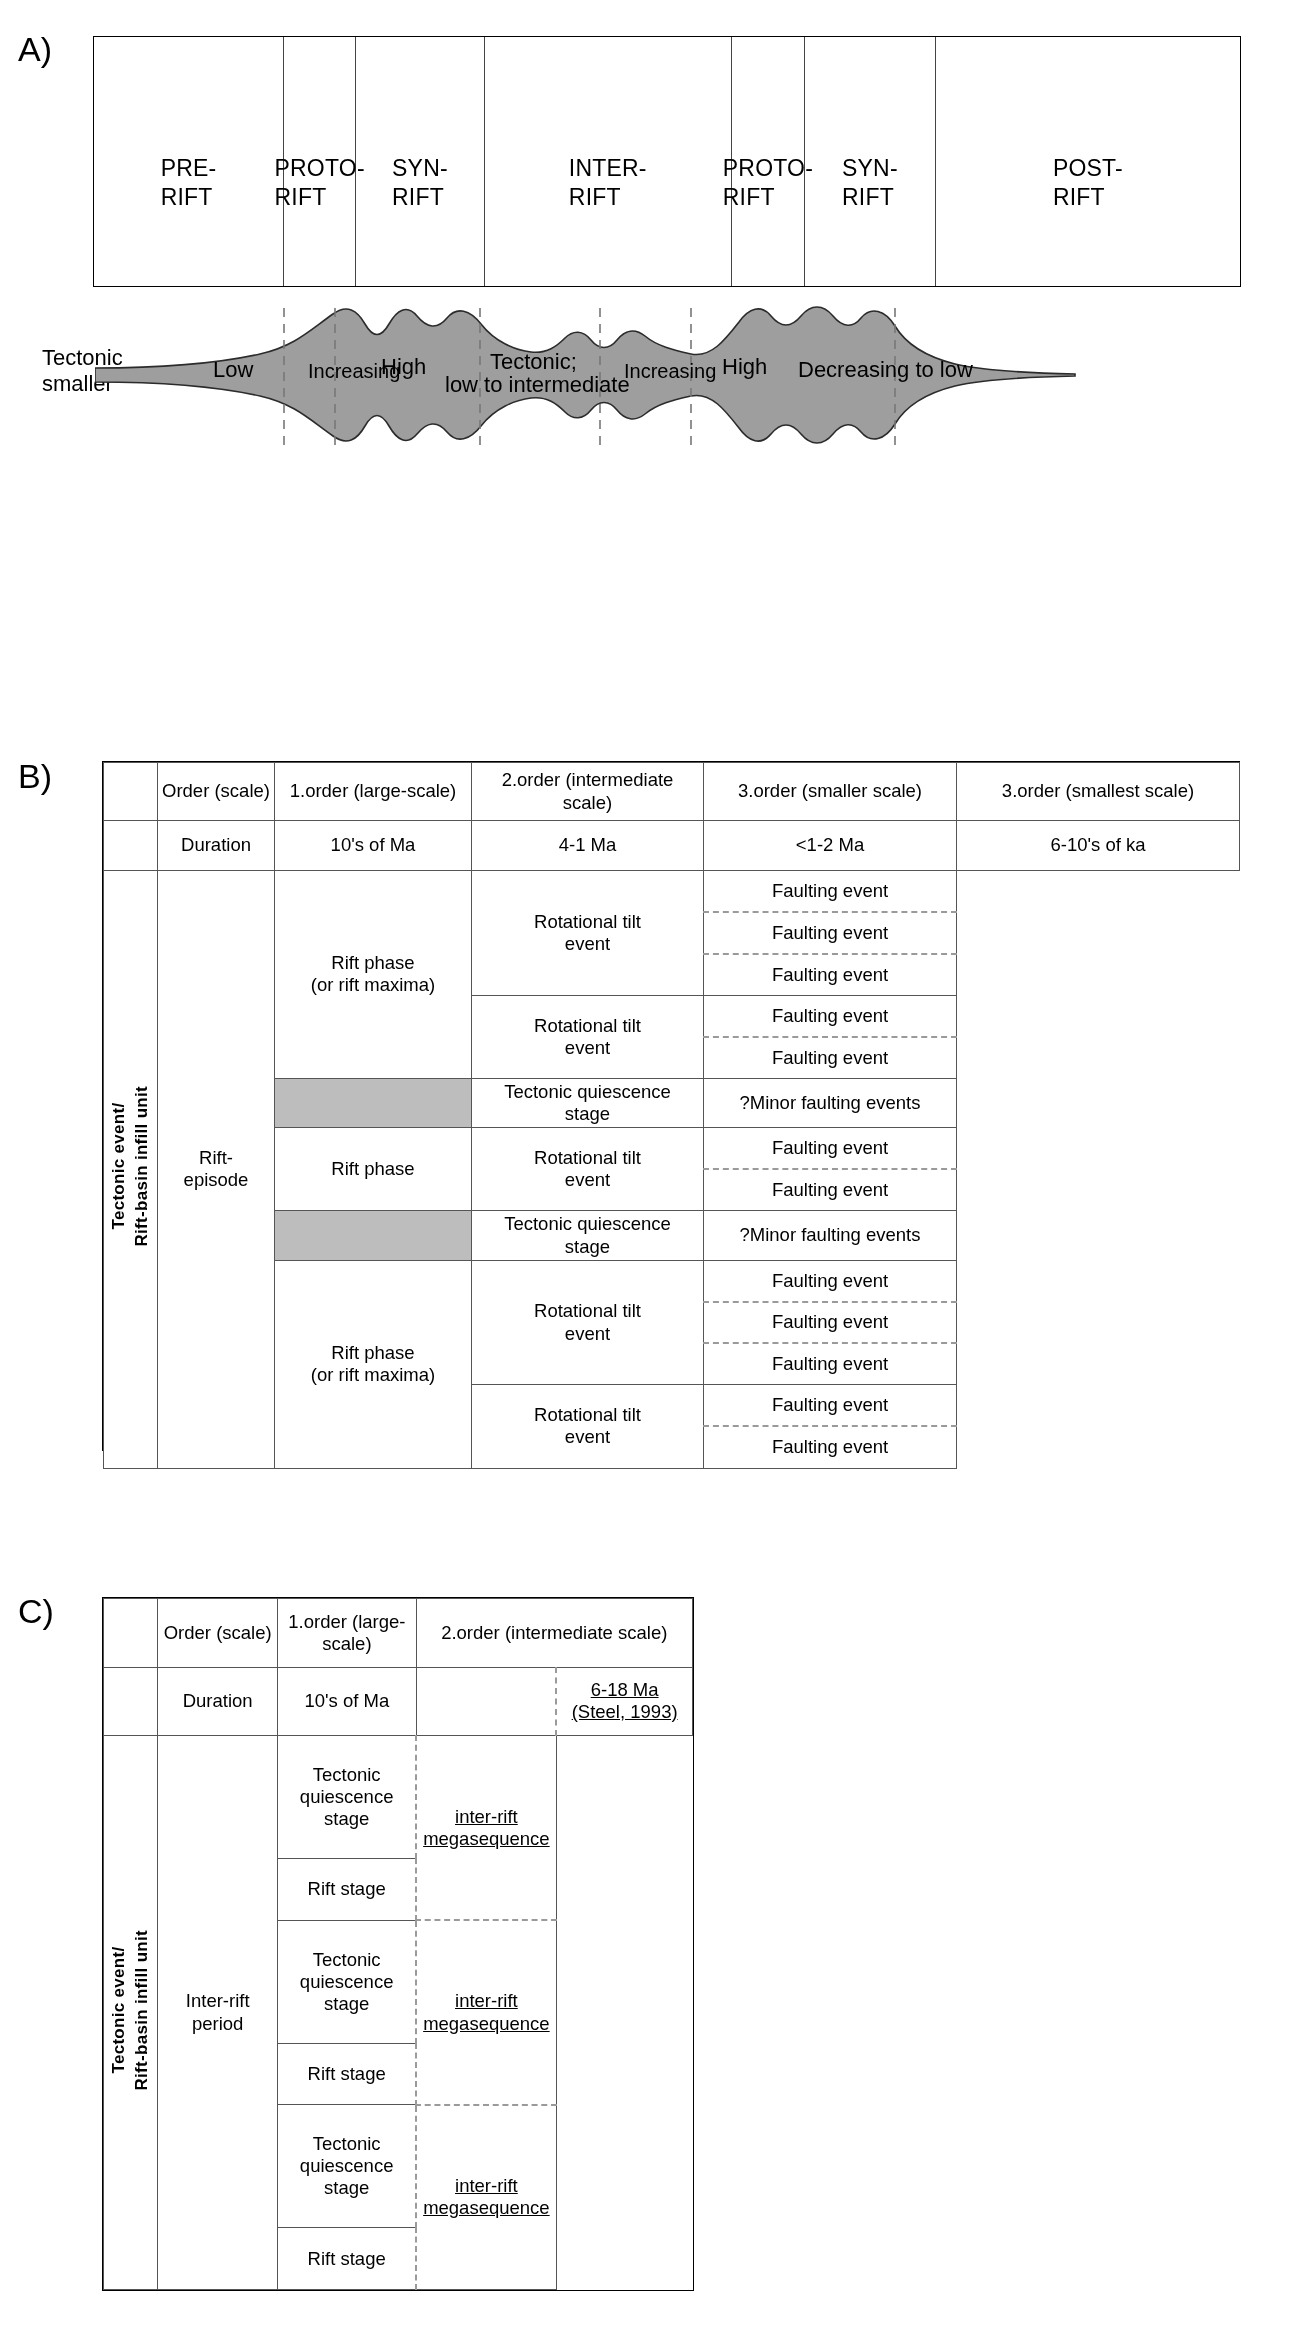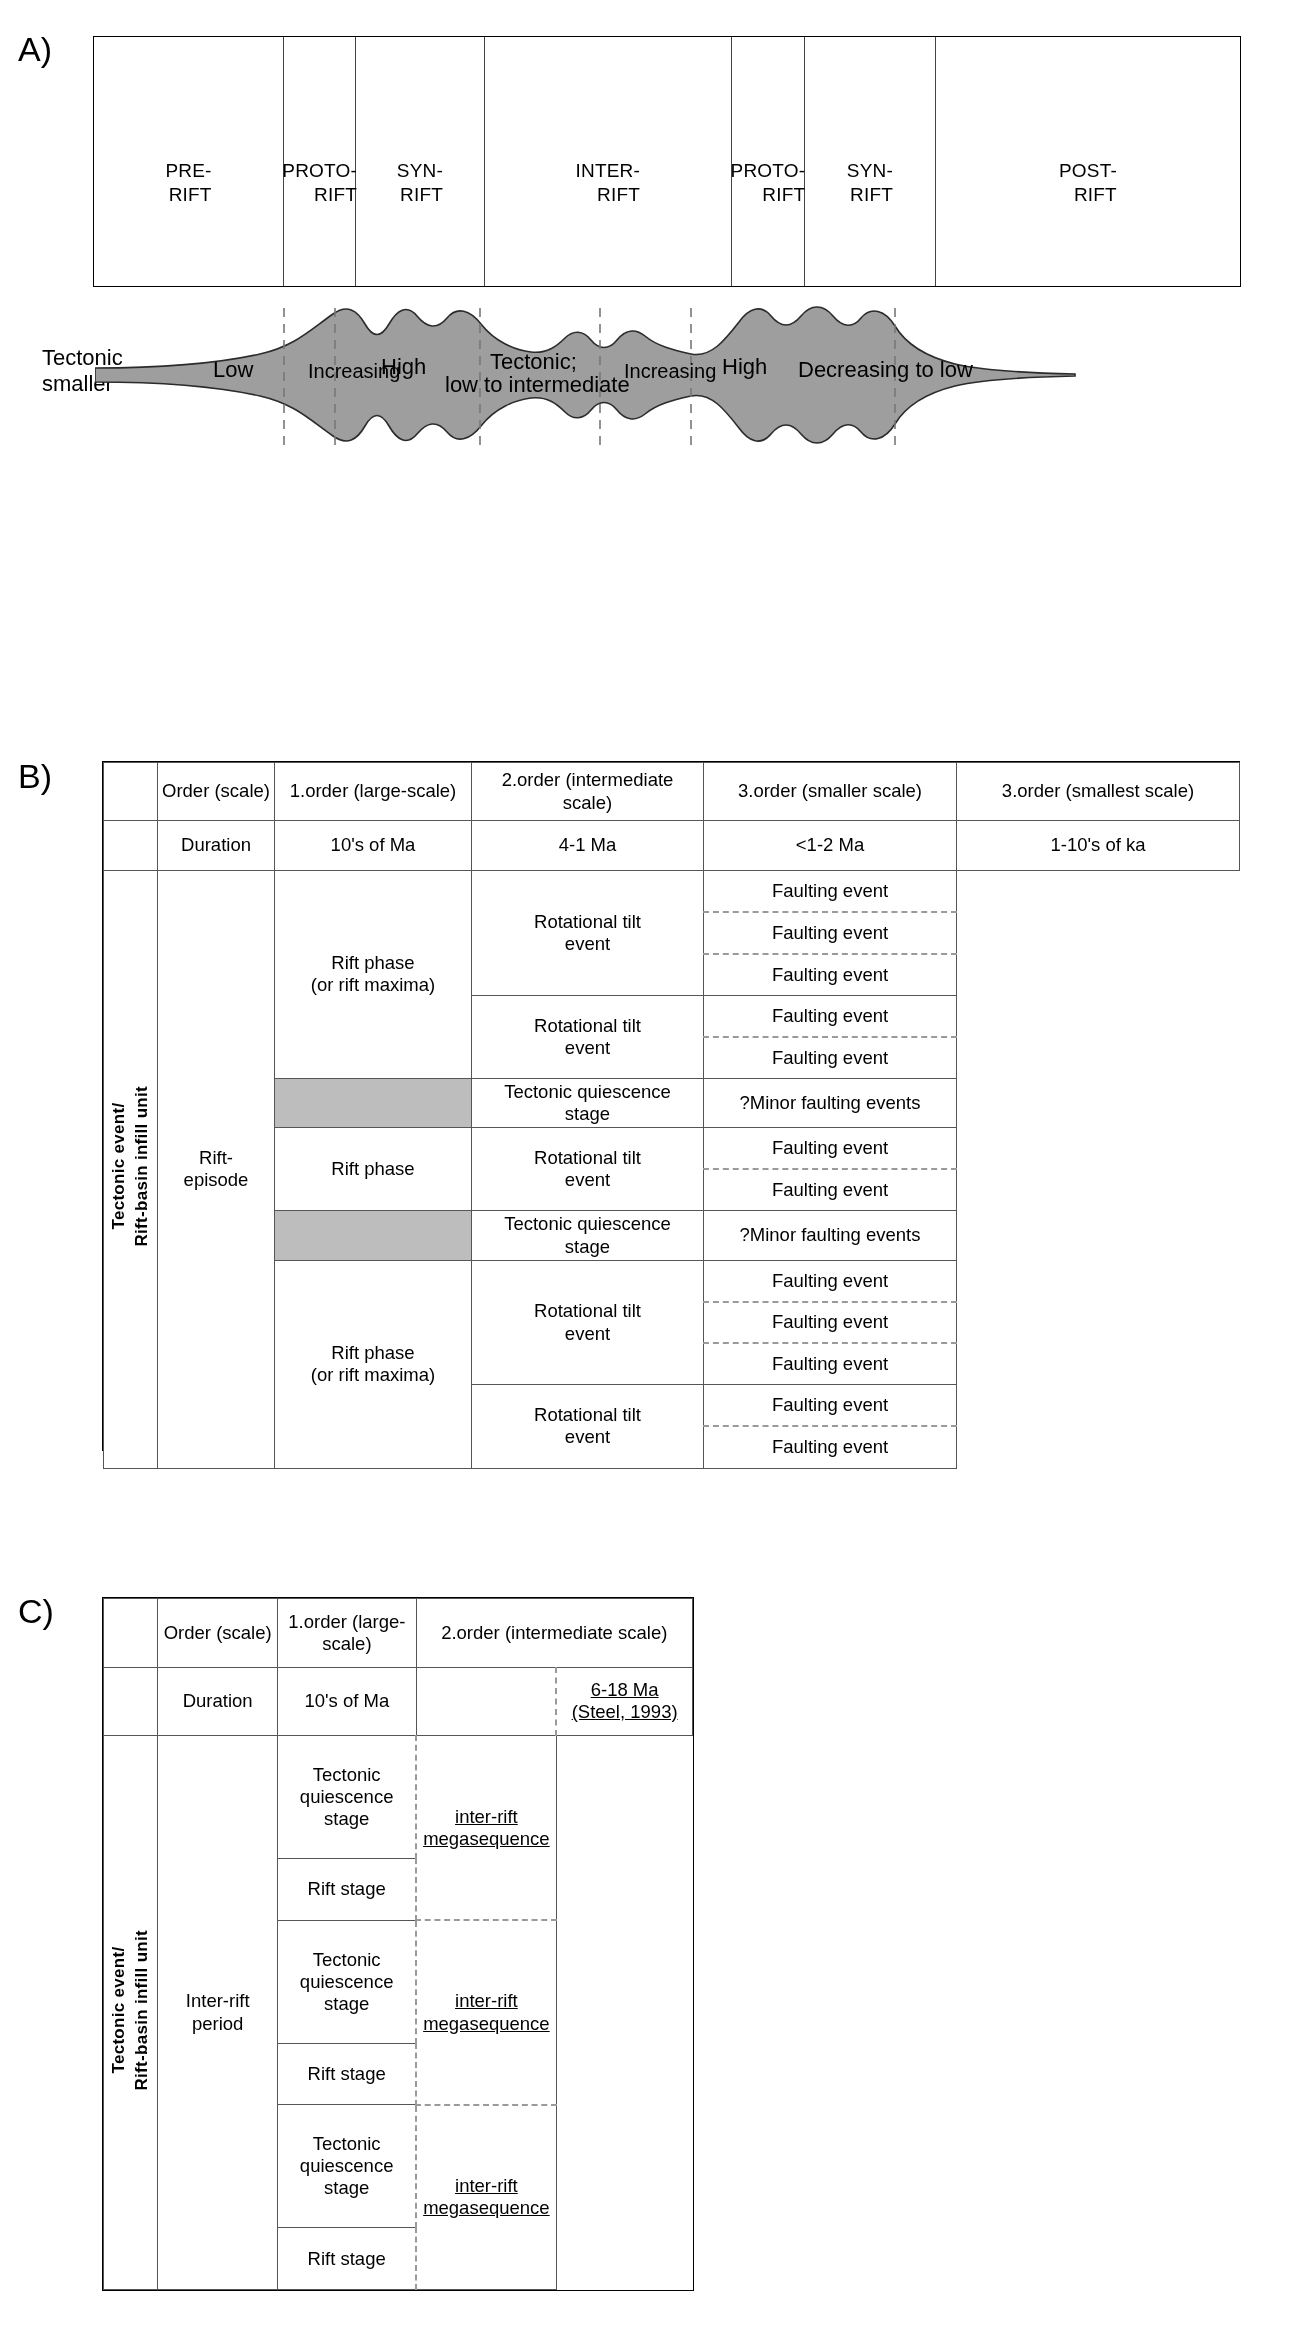--- a/index.html
+++ b/index.html
@@ -15,21 +15,21 @@
              width:11px;height:100%;background:#000;z-index:-1;}
   .shadowbox::after{content:"";position:absolute;left:-13px;bottom:-12px;
              width:100%;height:11px;background:#000;z-index:-1;}
 
   
   #panelA-box{left:93px;top:36px;width:1148px;height:251px;}
   #panelA-box .colset{position:absolute;inset:0;display:flex;}
   .phase-col{position:relative;border-right:1.3px solid #444;
              display:flex;align-items:center;justify-content:center;}
   .phase-col:last-child{border-right:none;}
-  .phase-col span{display:block;text-align:right;font-size:19px;
+  .phase-col span{display:block;text-align:left;font-size:23px;
              line-height:1.22;margin-top:42px;letter-spacing:.2px;}
   #tect-label{position:absolute;left:42px;top:345px;width:110px;
               text-align:left;font-size:22px;line-height:1.2;}
   #tect-svg{position:absolute;left:95px;top:300px;}
   .tect-word{position:absolute;font-size:20px;white-space:nowrap;}
   .tect-word.big{font-size:22px;}
 
   
   table.fig{border-collapse:collapse;width:100%;height:100%;
             table-layout:fixed;background:#fff;}
@@ -170,21 +170,21 @@
           <td>2.order (intermediate scale)</td>
           <td>3.order (smaller scale)</td>
           <td>3.order (smallest scale)</td>
         </tr>
         <tr style="height: 50px;">
           <td class="rotcell"></td>
           <td>Duration</td>
           <td>10's of Ma</td>
           <td>4-1 Ma</td>
           <td>&lt;1-2 Ma</td>
-          <td>1-10's of ka</td>
+          <td>6-10's of ka</td>
         </tr>
         <tr style="height: 41.5714px;">
           <td class="rotcell" rowspan="14"><span class="rot">Tectonic event/
 Rift-basin infill unit</span></td>
           <td rowspan="14">Rift-<br>episode</td>
           <td rowspan="5">Rift phase<br>(or rift maxima)</td>
           <td rowspan="3">Rotational tilt<br>event</td>
           <td class="dashed-bottom">Faulting event</td>
         </tr>
         <tr style="height: 41.5714px;">

